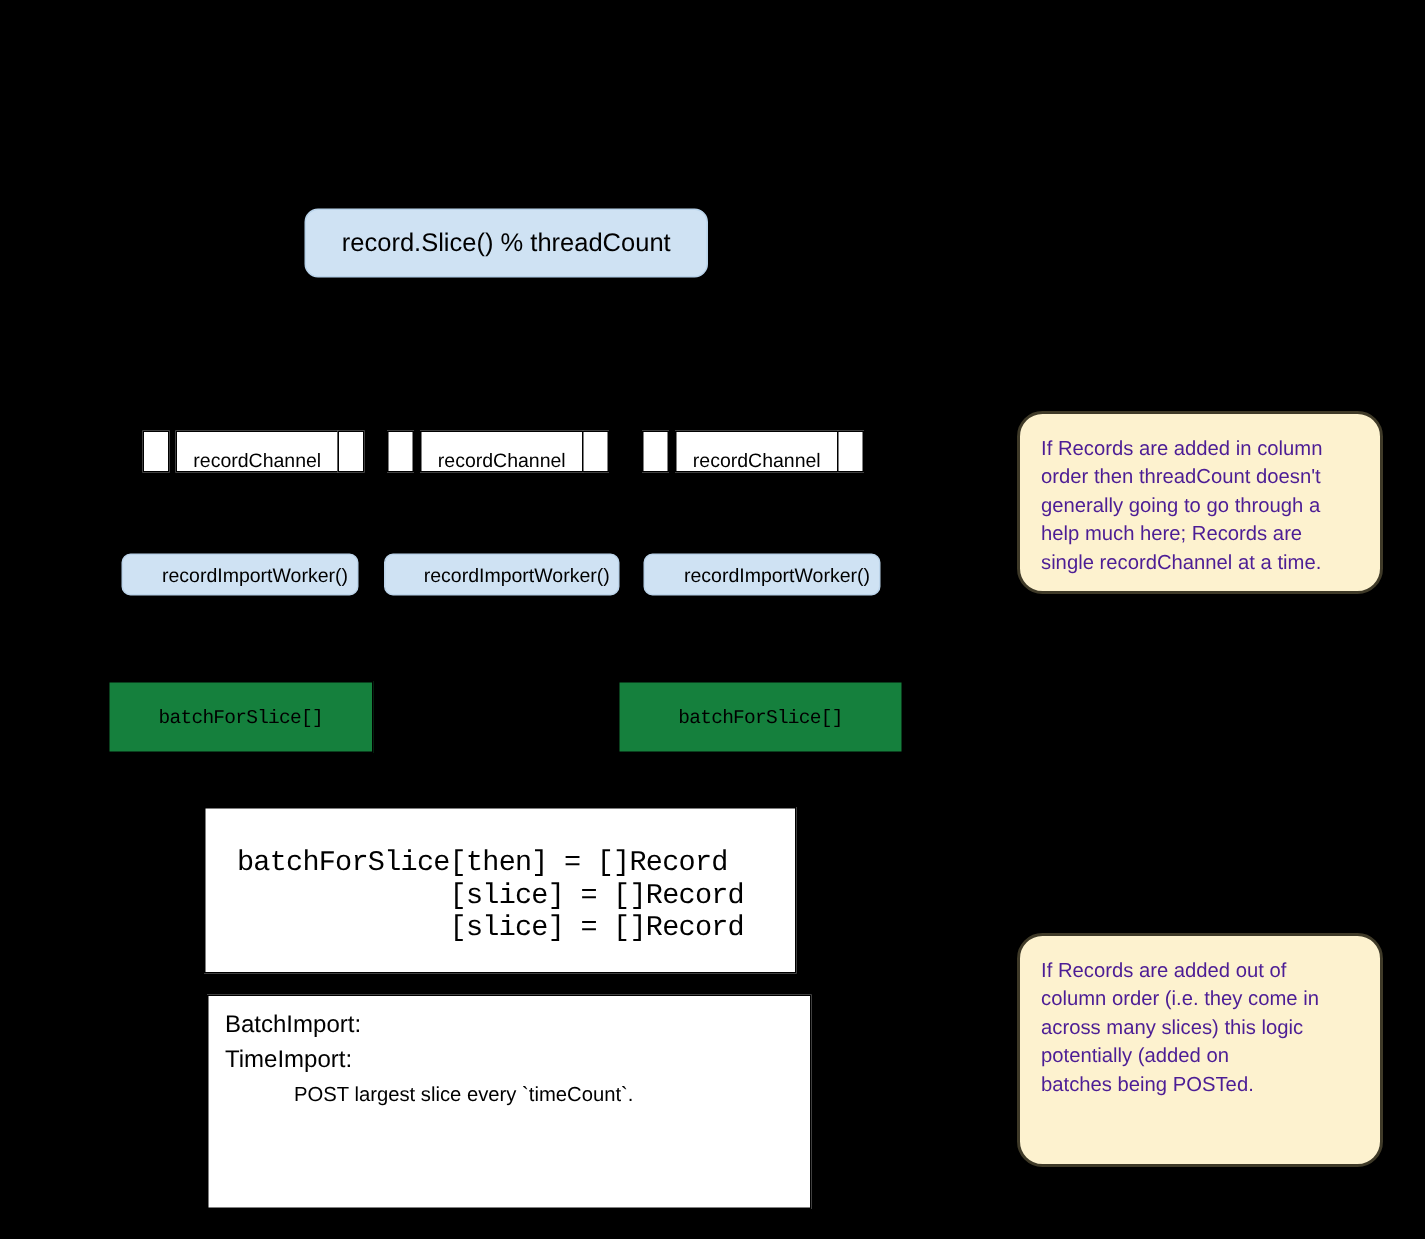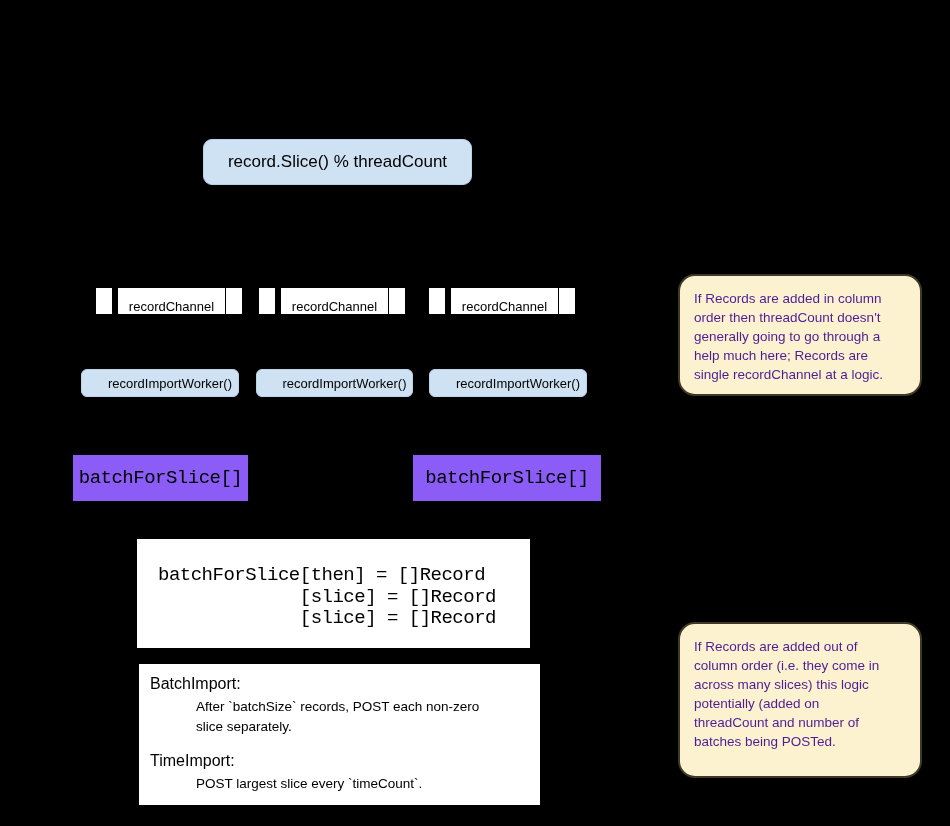--- a/index.html
+++ b/index.html
@@ -14,23 +14,23 @@
   .chan-group{top:287px;height:28px;display:flex;align-items:stretch;}
   .chan-cell{width:16px;background:#fff;border:1px solid #000;}
   .chan-main{width:107px;margin-left:4px;background:#fff;border:1px solid #000;
              display:flex;align-items:flex-end;justify-content:center;font-size:13px;}
   .chan-right{margin-left:-1px;}
 
   .worker-box{top:369px;height:28px;background:#cfe2f3;border:1px solid #bcd4ea;
               border-radius:6px;display:flex;align-items:center;justify-content:center;
               font-size:13px;padding-left:20px;}
 
-  .batch-box{top:454px;height:48px;background:#8b5cf6;border:1px solid #000;
+  .batch-box{top:454px;height:48px;background:#15803d;border:1px solid #000;
              display:flex;align-items:center;justify-content:center;
-             font-family:"Liberation Mono",monospace;font-size:19px;letter-spacing:-0.5px;}
+             font-family:"Liberation Mono",monospace;font-size:13px;letter-spacing:-0.5px;}
 
   .code-box{left:136px;top:538px;width:395px;height:111px;background:#fff;
             border:1px solid #000;padding:26px 0 0 21px;
             font-family:"Liberation Mono",monospace;font-size:19px;letter-spacing:-0.5px;
             line-height:21.5px;}
   .code-line{white-space:pre;}
 
   .import-box{left:138px;top:663px;width:403px;height:143px;background:#fff;
               border:1px solid #000;padding:10px 10px 0 11px;}
   .imp-heading{font-size:16px;line-height:19px;margin-bottom:4px;}
@@ -92,40 +92,35 @@
   </div>
 
   <div class="abs code-box">
     <div class="code-line">batchForSlice[then] = []Record</div>
     <div class="code-line">             [slice] = []Record</div>
     <div class="code-line">             [slice] = []Record</div>
   </div>
 
   <div class="abs import-box">
     <div class="imp-heading">BatchImport:</div>
-    <div class="imp-body">
-      <div>After `batchSize` records, POST each non-zero</div>
-      <div>slice separately.</div>
-    </div>
     <div class="imp-heading">TimeImport:</div>
     <div class="imp-body">
       <div>POST largest slice every `timeCount`.</div>
     </div>
   </div>
 
   <div class="abs callout callout-1">
     <div>If Records are added in column</div>
     <div>order then threadCount doesn't</div>
     <div>generally going to go through a</div>
     <div>help much here; Records are</div>
-    <div>single recordChannel at a logic.</div>
+    <div>single recordChannel at a time.</div>
   </div>
 
   <div class="abs callout callout-2">
     <div>If Records are added out of</div>
     <div>column order (i.e. they come in</div>
     <div>across many slices) this logic</div>
     <div>potentially (added on</div>
-    <div>threadCount and number of</div>
     <div>batches being POSTed.</div>
   </div>
 
 </div>
 
 </body></html>

